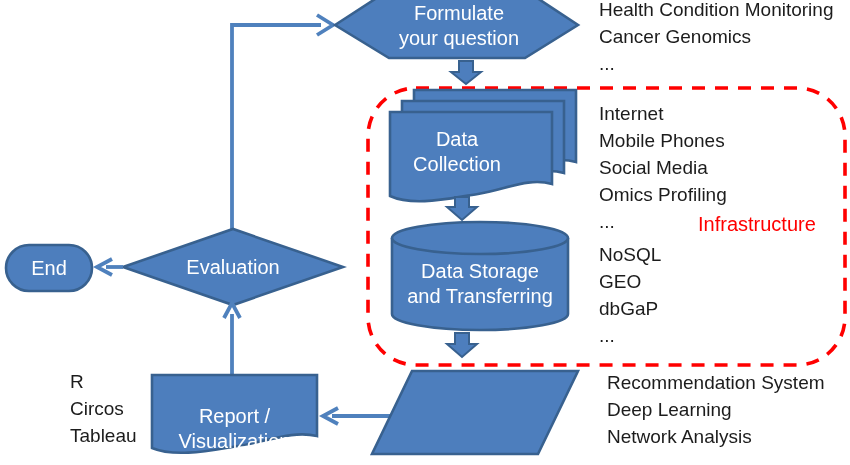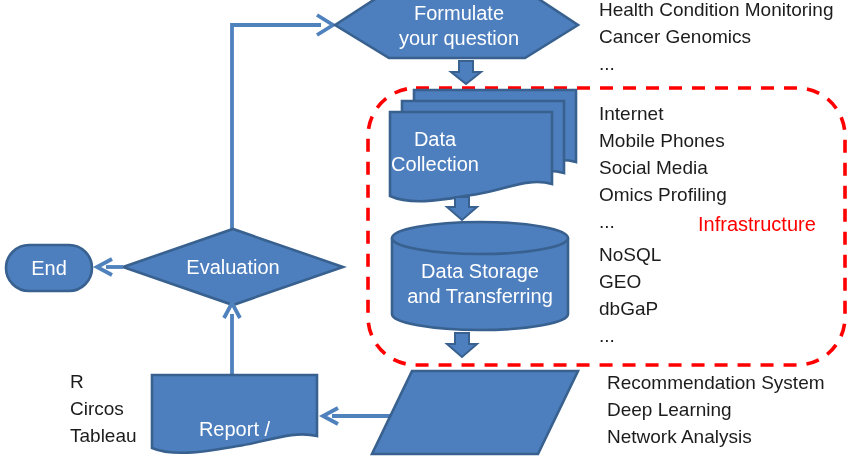--- a/index.html
+++ b/index.html
@@ -69,39 +69,40 @@
     <path d="M338,408 L323,416 L338,424" fill="none" stroke="#4f81bd" stroke-width="3.8"></path>
 
     <polygon points="412,371 578,371 538,454 372,454" fill="#4d7ebd" stroke="#38618f" stroke-width="2.6"></polygon>
   </svg>
 
   <div class="nlabel" style="left:340px;top:-6px;width:238px;height:64px;">
     <div>Formulate</div>
     <div>your question</div>
   </div>
 
-  <div class="nlabel" style="left:368px;top:110px;width:134px;height:84px;">
+  <div class="nlabel" style="left:390px;top:110px;width:134px;height:84px;">
     <div>Data Collection</div>
   </div>
 
   <div class="nlabel" style="left:392px;top:242px;width:176px;height:84px;">
     <div>Data Storage</div>
     <div>and Transferring</div>
   </div>
 
   <div class="nlabel" style="left:6px;top:245px;width:86px;height:46px;">
     <div>End</div>
   </div>
 
   <div class="nlabel" style="left:153px;top:251px;width:160px;height:32px;">
     <div>Evaluation</div>
   </div>
 
   <div class="nlabel" style="left:152px;top:398px;width:165px;height:62px;">
     <div>Report /</div>
+    <div>Visualization</div>
   </div>
 
 
   <div class="ann" style="left:599px;top:-4px;">
     <div>Health Condition Monitoring</div>
     <div>Cancer Genomics</div>
     <div>...</div>
   </div>
 
   <div class="ann" style="left:599px;top:100px;">

